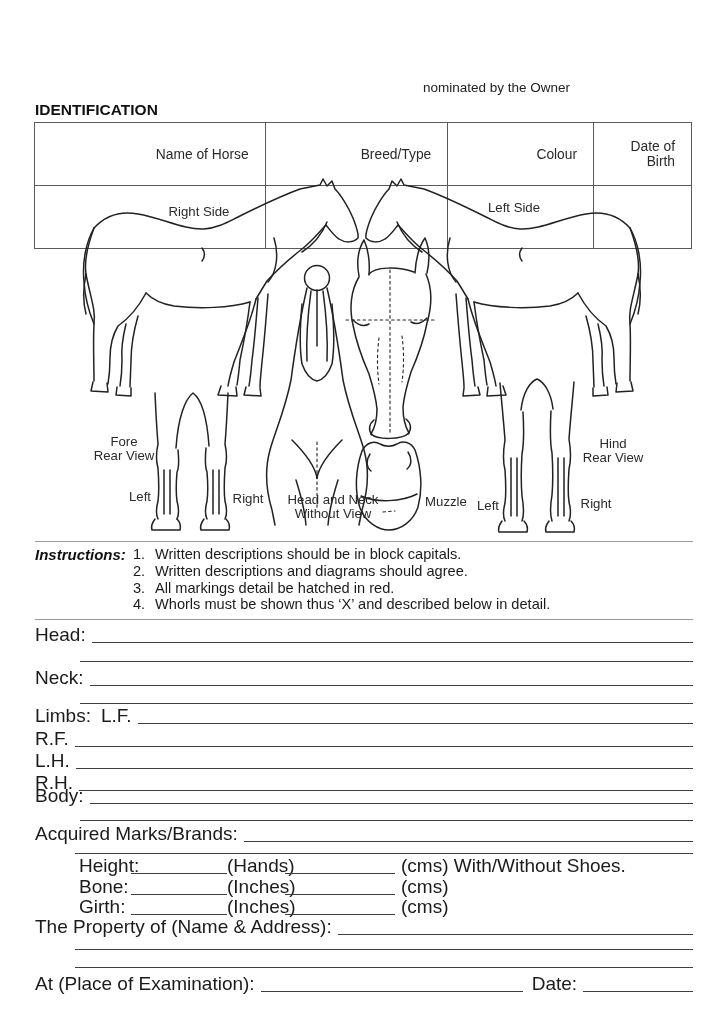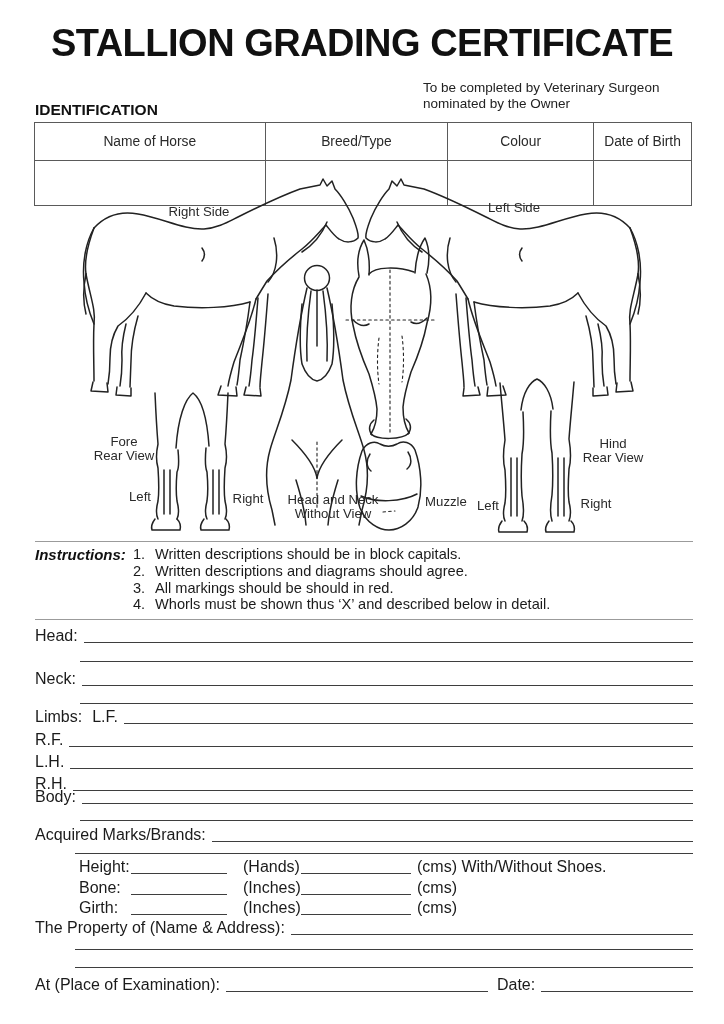--- a/index.html
+++ b/index.html
@@ -4,58 +4,56 @@
 <style>
   html,body{margin:0;padding:0;background:#e8e8e8;}
   .page{position:relative;width:724px;height:1024px;background:#ffffff;margin:0 auto;
         font-family:"Liberation Sans","DejaVu Sans",sans-serif;color:#1b1b1b;overflow:hidden;}
   .title{position:absolute;left:0;right:0;top:22px;margin:0;text-align:center;
          font-size:38px;font-weight:bold;letter-spacing:-0.5px;color:#111;}
   .note{position:absolute;left:423px;top:80px;font-size:13.5px;line-height:16px;color:#222;}
   .ident-heading{position:absolute;left:35px;top:101px;font-size:15.5px;font-weight:bold;color:#111;}
   .id-table{position:absolute;left:34px;top:122px;width:658px;border-collapse:collapse;}
   .id-table th,.id-table td{border:1px solid #5a5a5a;font-weight:normal;font-size:13.8px;color:#2a2a2a;
-         text-align:center;padding:7px;margin-top:17px;}
+         text-align:right;padding:16px;margin-top:17px;}
   .id-table th{height:23px;}
   .id-table td{height:30px;}
   .diagram{position:absolute;left:34px;top:178px;width:656px;height:361px;}
   .dsvg{position:absolute;left:0;top:0;}
   .dsvg path,.dsvg circle{fill:none;stroke:#222;stroke-width:1.5;stroke-linecap:round;stroke-linejoin:round;}
   .dsvg .dash{stroke-dasharray:2.5 3.2;stroke-width:1.1;}
   .dlabel{position:absolute;transform:translateX(-50%);font-size:13.2px;line-height:14px;
           color:#2a2a2a;text-align:center;white-space:nowrap;}
   .dlabel span{display:block;}
   .hrule{position:absolute;left:35px;right:31px;border-top:1.2px solid #9b9b9b;height:0;}
   .instructions{position:absolute;left:35px;top:546px;right:31px;display:flex;}
   .instr-label{width:98px;font-weight:bold;font-style:italic;font-size:15px;color:#111;}
   .instr-item{display:flex;font-size:14.6px;line-height:16.8px;color:#1b1b1b;}
   .inum{width:22px;}
   .row{position:absolute;left:35px;right:31px;height:20px;display:flex;align-items:flex-end;}
-  .flabel{font-size:16px;line-height:1;color:#1b1b1b;white-space:nowrap;}
+  .flabel{font-size:19px;line-height:1;color:#1b1b1b;white-space:nowrap;}
   .wline{flex:1;border-bottom:1.5px solid #3e3e3e;margin-left:6px;margin-bottom:1px;}
   .line-fixed{display:inline-block;border-bottom:1.5px solid #3e3e3e;margin-left:6px;margin-bottom:1px;}
   .cline{position:absolute;left:80px;right:31px;border-bottom:1.5px solid #3e3e3e;height:0;}
   .cline2{left:75px;}
   .sub{margin-left:10px;}
   .indent{}
   .mlabel{width:52px;margin-left:44px;}
   .mline1{width:96px;border-bottom:1.5px solid #3e3e3e;margin-bottom:1px;}
-  .munit1{width:58px;margin-left:16px;}
+  .munit1{width:58px;margin-left:0;}
   .mline2{width:110px;border-bottom:1.5px solid #3e3e3e;margin-bottom:1px;}
   .munit2{margin-left:6px;}
 </style>
 </head>
 <body>
 
 <div class="page">
 
-  <h1 class="title">STALLION GRADING CERTIFICATE</h1>
 
   <div class="note">
-    <div>To be completed by Veterinary Surgeon</div>
     <div>nominated by the Owner</div>
   </div>
 
   <div class="ident-heading">IDENTIFICATION</div>
 
   <table class="id-table">
     <colgroup>
         <col style="width:35.1%">
         <col style="width:27.8%">
         <col style="width:22.2%">
@@ -199,21 +197,21 @@
       <div class="instr-item">
         <span class="inum">1.</span>
         <span>Written descriptions should be in block capitals.</span>
       </div>
       <div class="instr-item">
         <span class="inum">2.</span>
         <span>Written descriptions and diagrams should agree.</span>
       </div>
       <div class="instr-item">
         <span class="inum">3.</span>
-        <span>All markings should be should in red.</span>
+        <span>All markings detail be hatched in red.</span>
       </div>
       <div class="instr-item">
         <span class="inum">4.</span>
         <span>Whorls must be shown thus ‘X’ and described below in detail.</span>
       </div>
     </div>
   </div>
 
   <div class="hrule" style="top:619px"></div>
 

